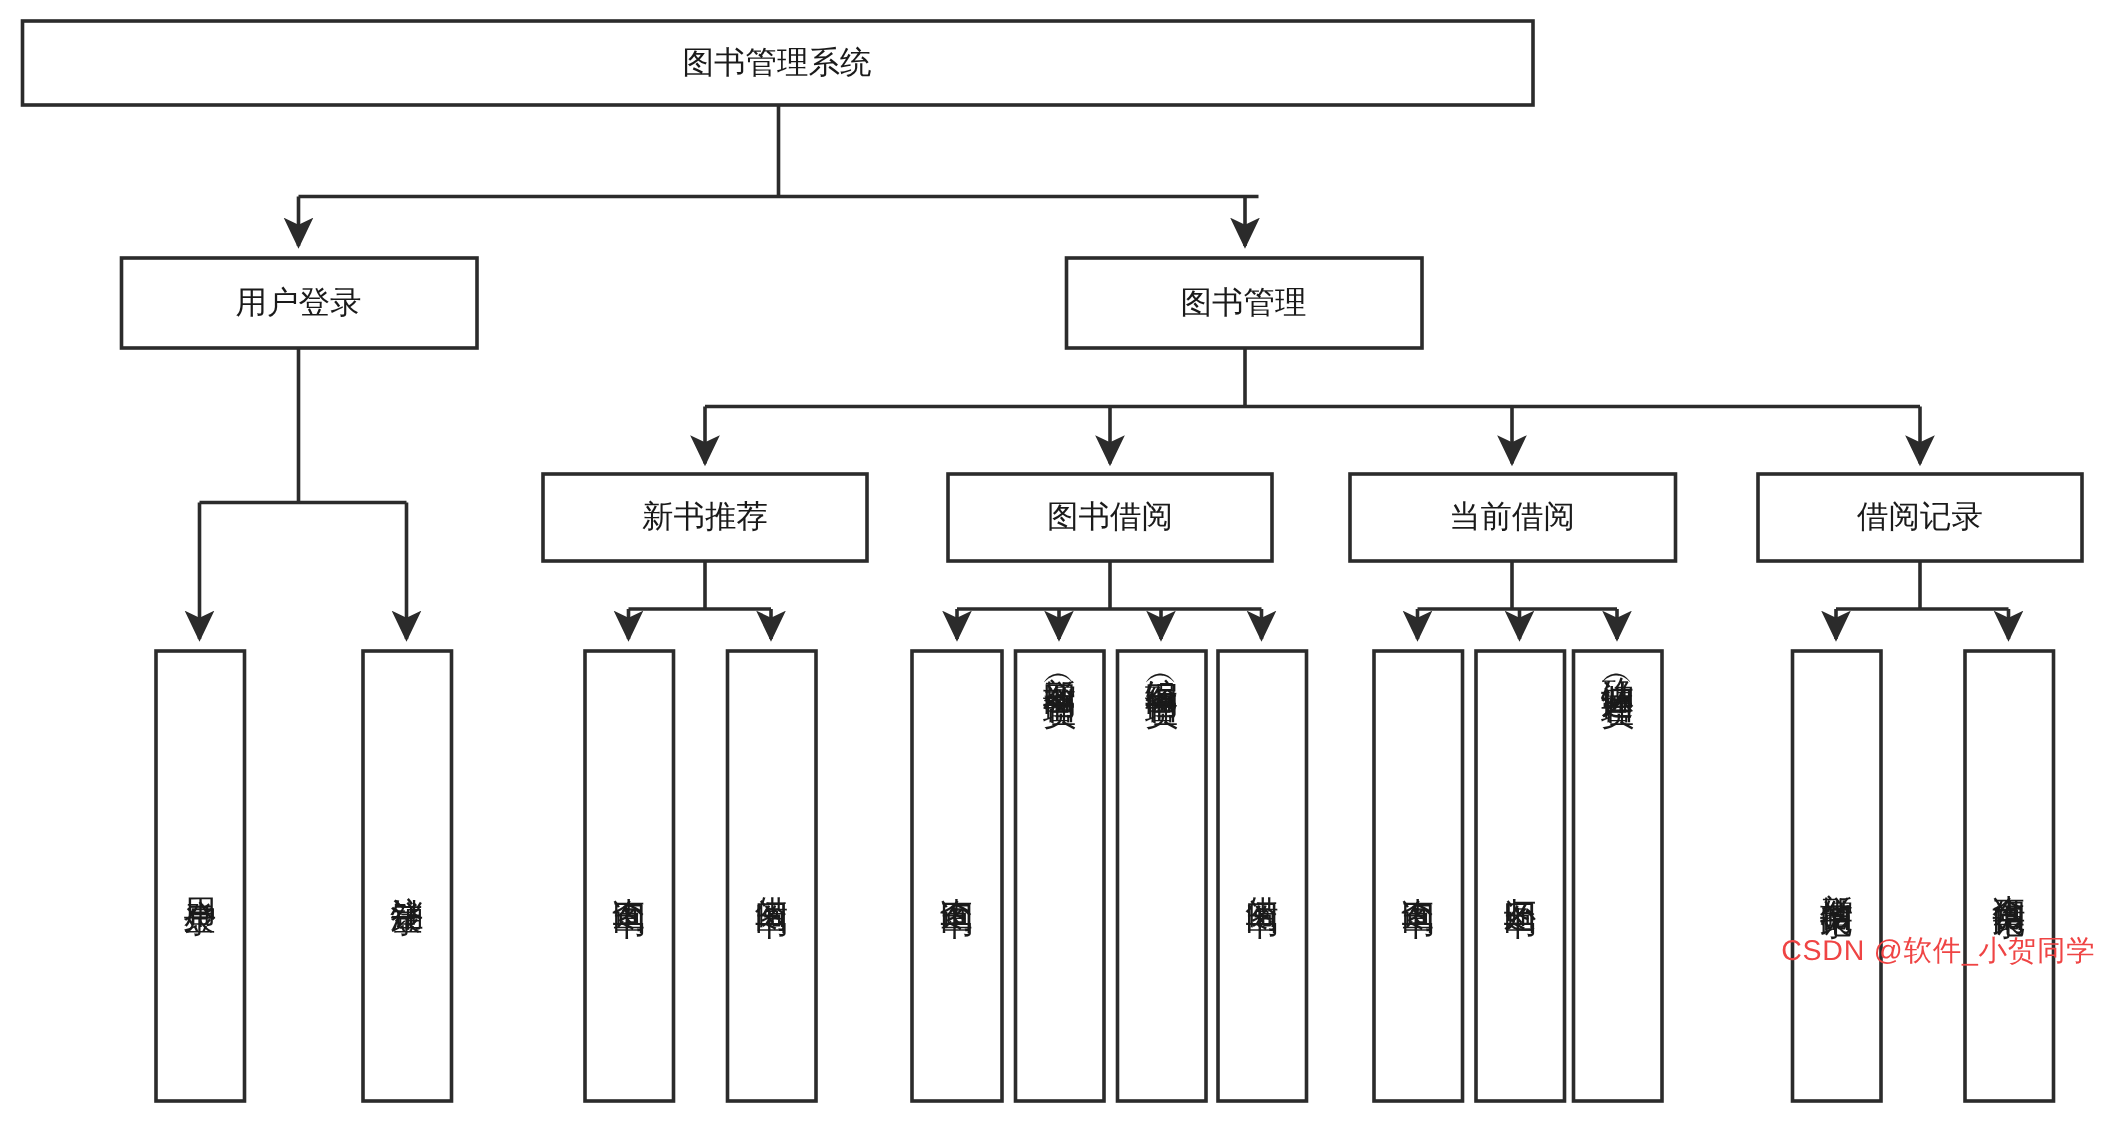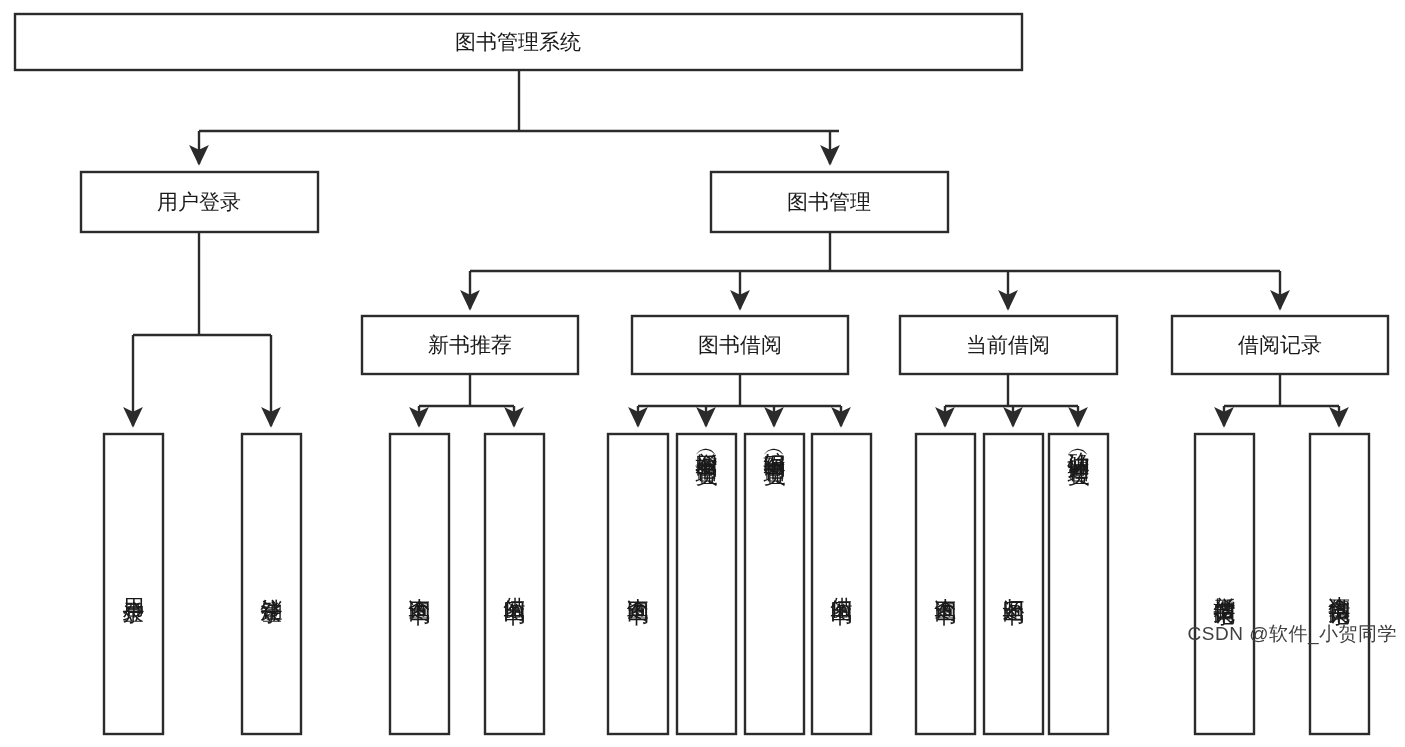--- a/index.html
+++ b/index.html
@@ -62,21 +62,21 @@
     letter-spacing: 2px;
     color: #1a1a1a;
     white-space: nowrap;
   }
   .watermark {
     position: absolute;
     right: 8px;
     bottom: 4px;
     font-family: "Liberation Sans", "DejaVu Sans", sans-serif;
     font-size: 19px;
-    color: #404040;
+    color: #ef4444;
     letter-spacing: 0.5px;
     white-space: nowrap;
   }
 </style>
 </head>
 <body>
 
 <div id="diagram-root">
 
   <svg id="flow" viewBox="0 0 1405 747">

